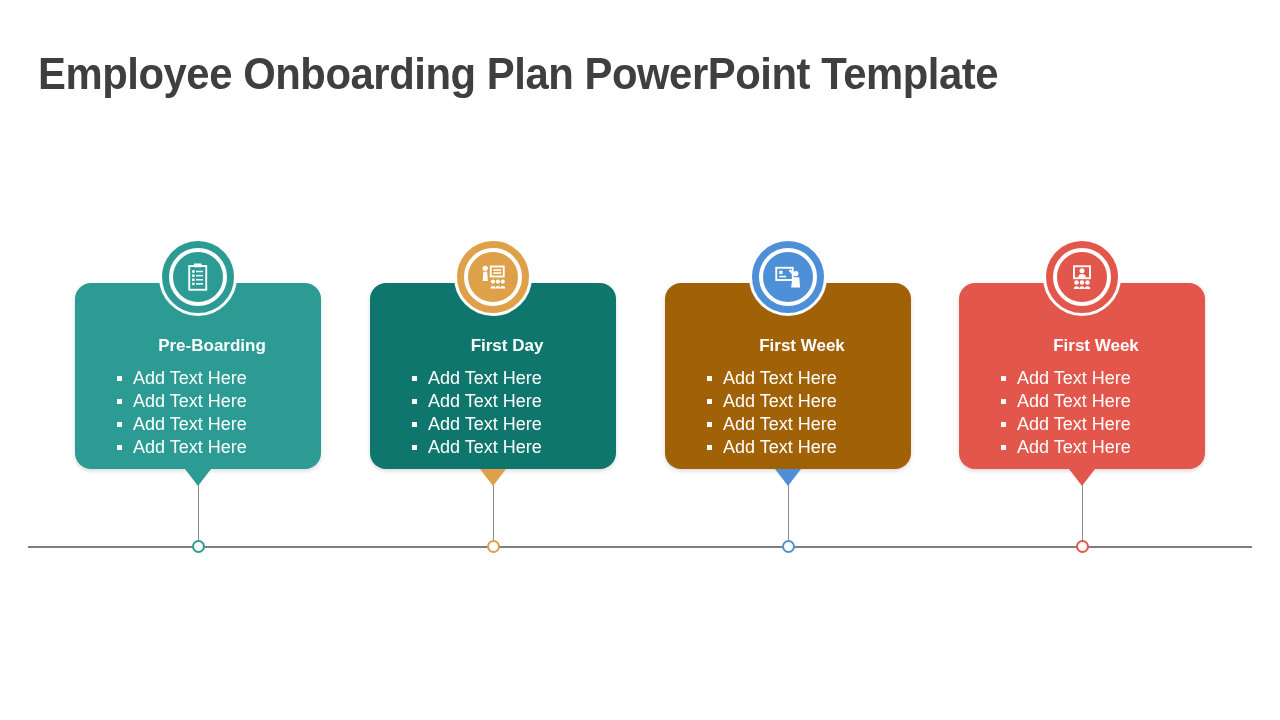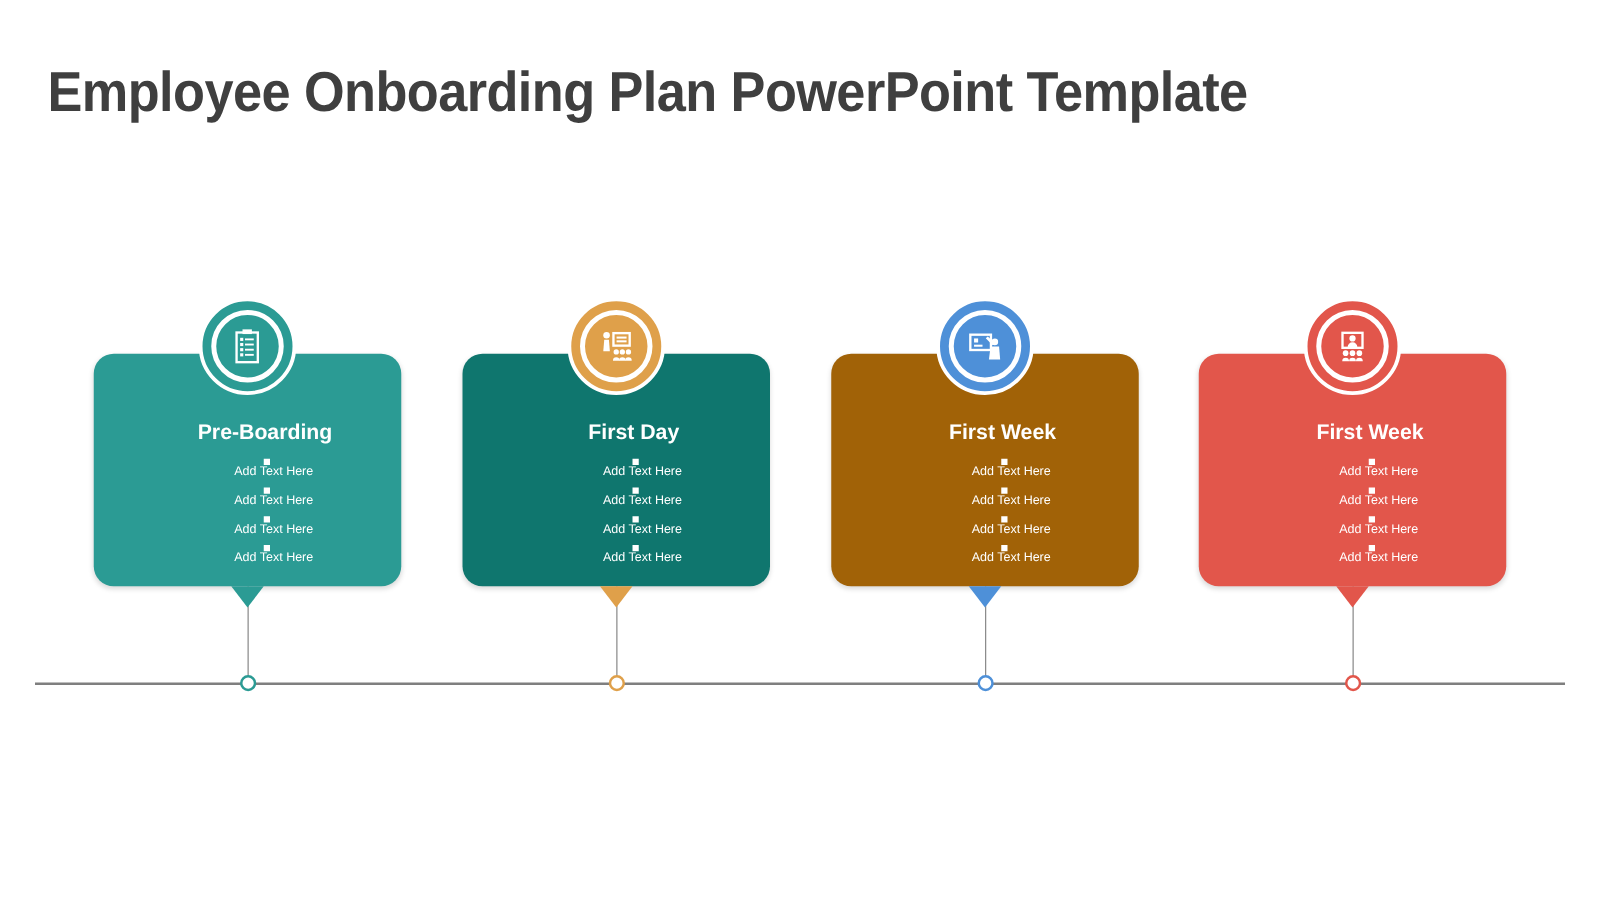--- a/index.html
+++ b/index.html
@@ -54,22 +54,21 @@
   }
 
   .bullets {
     list-style: none;
     padding-left: 42px;
   }
   .bullets li {
     display: flex;
     align-items: center;
     height: 23px;
-    font-size: 10px;
-    flex-direction: column;
+    font-size: 18px;
   }
   .bullet-sq {
     width: 5px;
     height: 5px;
     background: #ffffff;
     margin-right: 11px;
     flex: 0 0 auto;
   }
 
   

